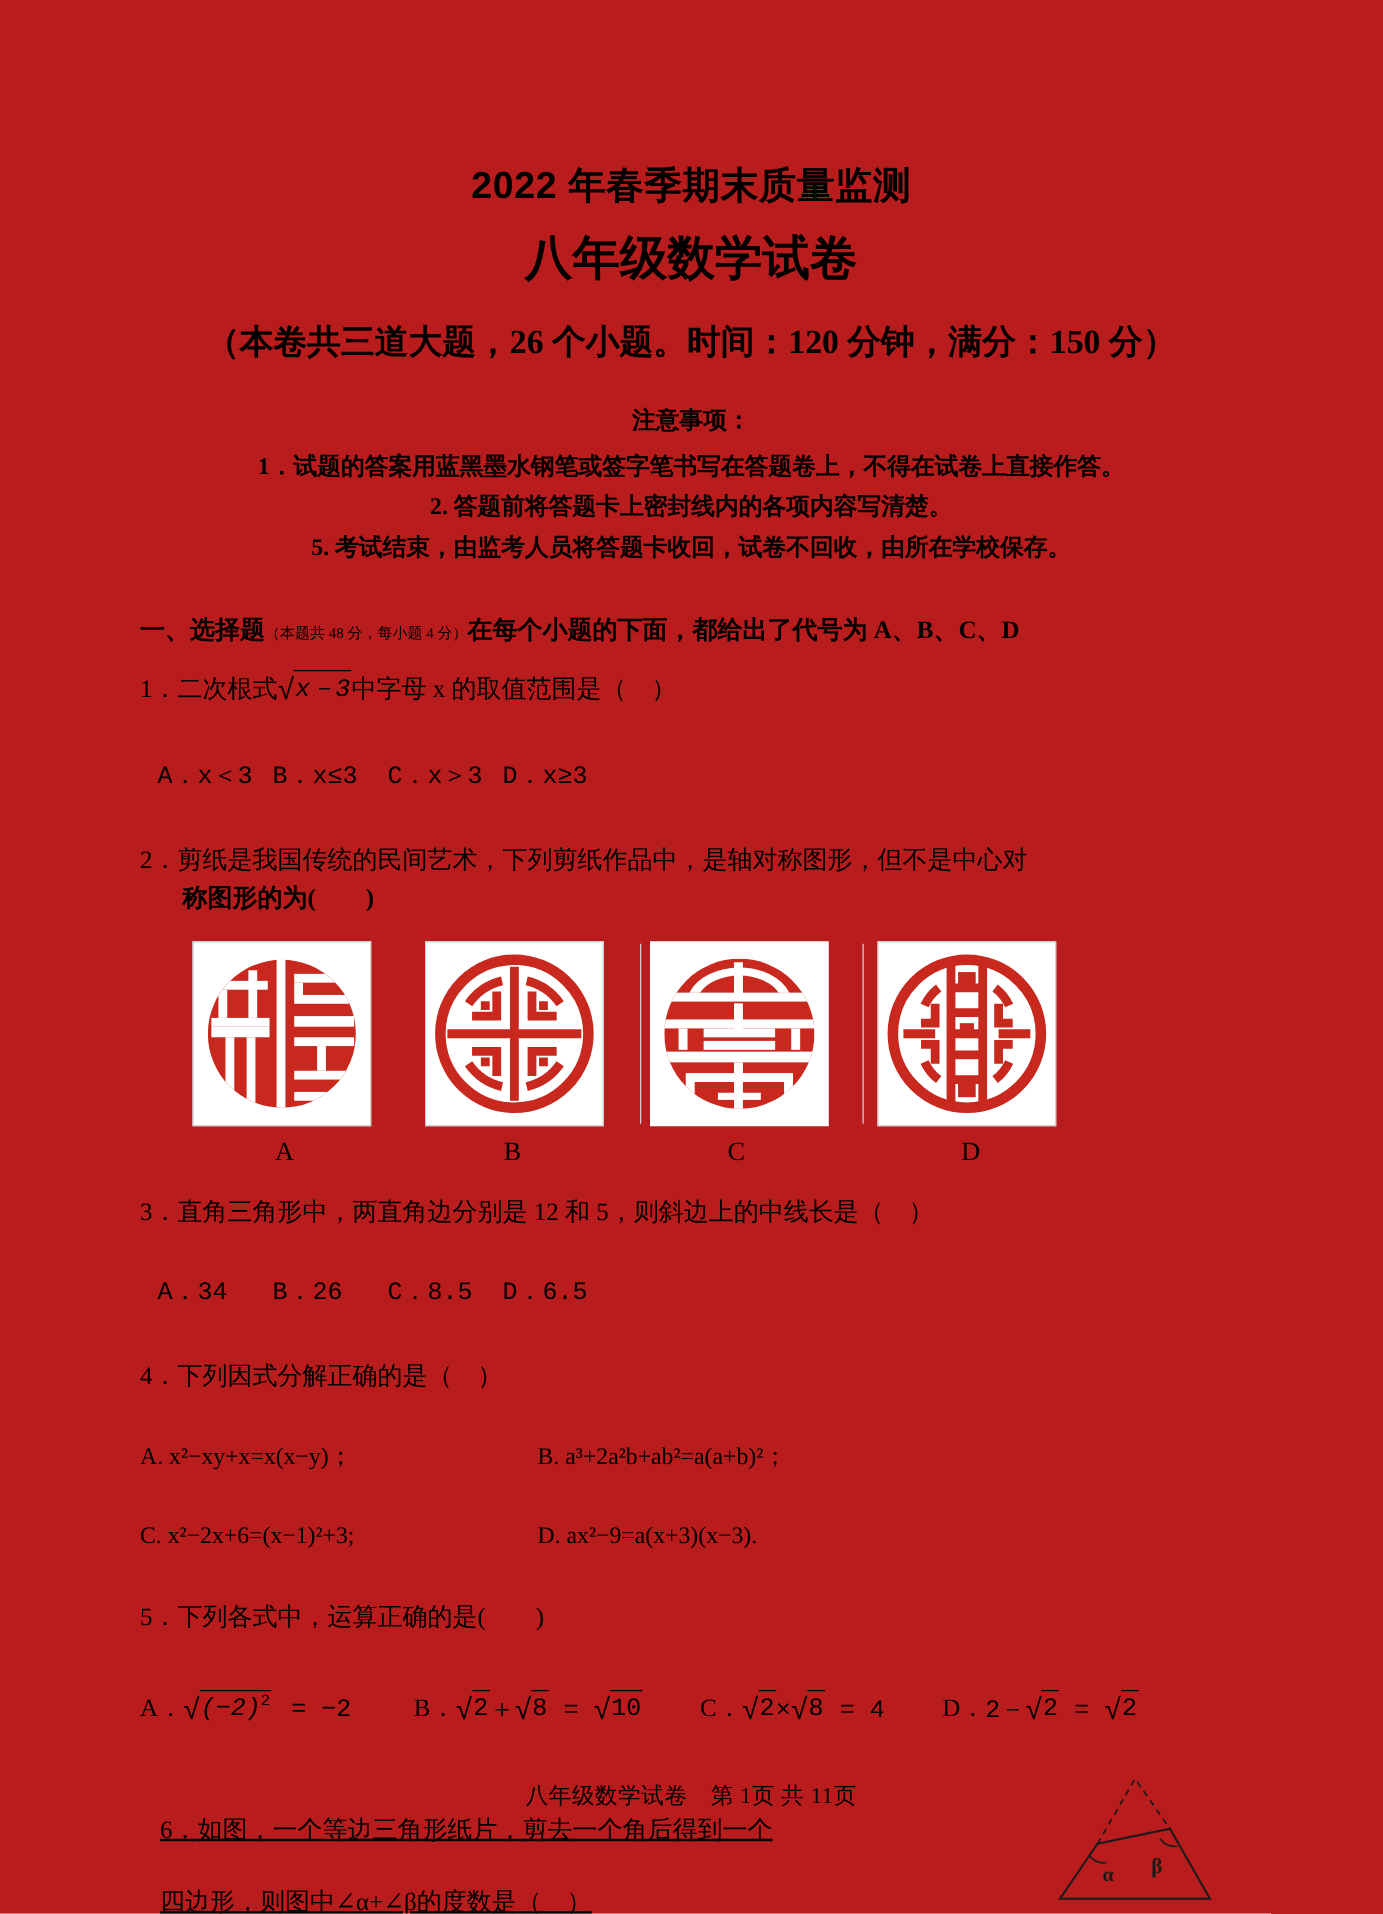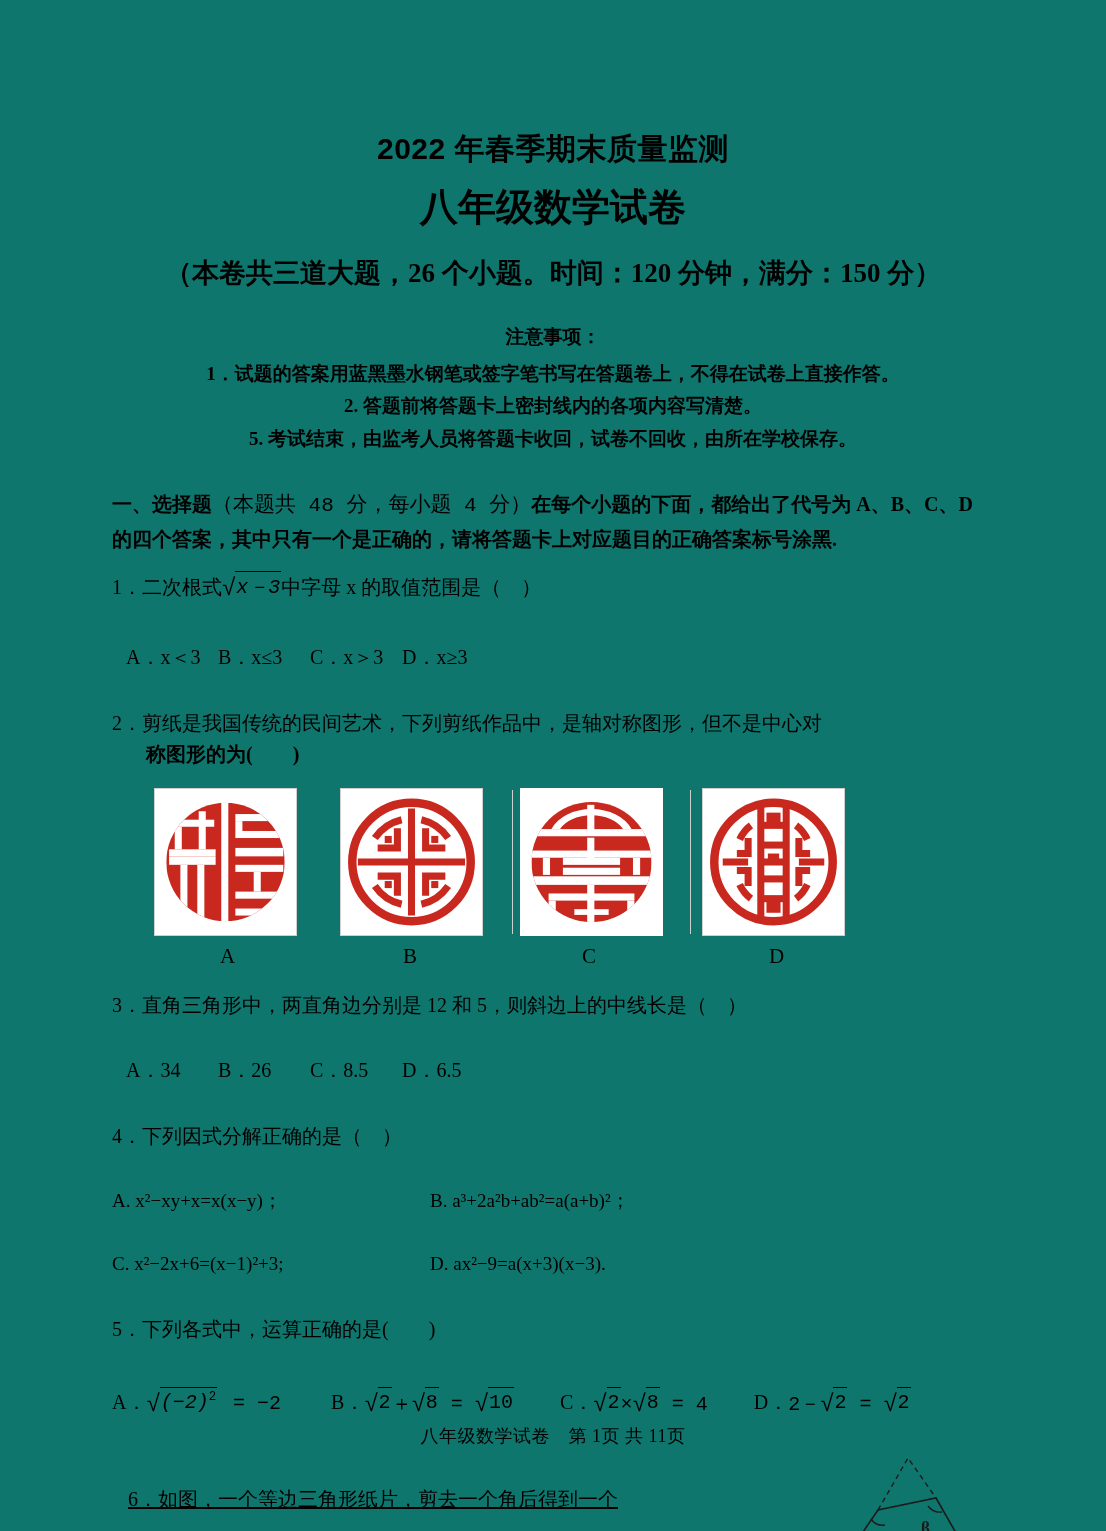--- a/index.html
+++ b/index.html
@@ -9,21 +9,21 @@
   }
   body {
     font-family: "Liberation Serif", "DejaVu Serif", serif;
     color: #000000;
   }
   .page {
     position: relative;
     width: 1106px;
     height: 1531px;
     margin: 0 auto;
-    background: #0f766e;
+    background: #b91c1c;
     overflow: hidden;
   }
   .content {
     position: absolute;
     left: 112px;
     top: 0;
     width: 882px;
     height: 1531px;
   }
 
@@ -79,36 +79,37 @@
   .section-wrap {
     padding-top: 32px;
   }
   .section-head {
     font-size: 20px;
     line-height: 1.62;
     margin: 0;
     text-align: justify;
   }
   .section-head b { font-weight: bold; }
-  .section-small { font-size: 21px; font-family: Liberation Mono, monospace; }
+  .section-small { font-size: 12px; }
 
   
   .q {
     font-size: 20px;
     line-height: 1.55;
     margin: 0;
   }
   .q-stem { padding-top: 16px; }
   .q-stem2 { padding-left: 34px; font-weight: bold; }
   .opts {
     font-size: 20px;
     line-height: 1.5;
     padding-top: 14px;
     padding-left: 14px;
     white-space: nowrap;
+    font-family: Liberation Mono, monospace;
   }
   .opts .op { display: inline-block; }
   .sp-a { width: 92px; }
   .sp-b { width: 92px; }
   .sp-c { width: 92px; }
 
   .opts-formula {
     font-size: 19px;
     line-height: 1.5;
     padding-top: 16px;
@@ -225,21 +226,21 @@
     <p class="title-meta">（本卷共三道大题，26 个小题。时间：120 分钟，满分：150 分）</p>
 
     <div class="notice-wrap">
       <p class="notice-head">注意事项：</p>
       <p class="notice-line">1．试题的答案用蓝黑墨水钢笔或签字笔书写在答题卷上，不得在试卷上直接作答。</p>
       <p class="notice-line">2. 答题前将答题卡上密封线内的各项内容写清楚。</p>
       <p class="notice-line">5. 考试结束，由监考人员将答题卡收回，试卷不回收，由所在学校保存。</p>
     </div>
 
     <div class="section-wrap">
-      <p class="section-head"><b><span>一、</span><span>选择题</span></b><span class="section-small">（本题共 48 分，每小题 4 分）</span><b><span>在每个小题的下面，都给出了代号为 A、B、C、D</span></b><br><b><span>的四个答案，其中只有一个是正确的，请将答题卡上对应题目的正确答案标号涂黑.</span></b></p>
+      <p class="section-head"><b><span>一、</span><span>选择题</span></b><span class="section-small">（本题共 48 分，每小题 4 分）</span><b><span>在每个小题的下面，都给出了代号为 A、B、C、D</span></b><br></p>
     </div>
 
     <div>
       <p class="q q-stem"><span>1．</span><span>二次根式</span><span class="rad"><span class="sign">√</span><span class="bar">x－3</span></span><span>中字母 x 的取值范围是（　）</span></p>
       <p class="opts"><span class="op sp-a">A．x＜3</span><span class="op sp-b">B．x≤3</span><span class="op sp-c">C．x＞3</span><span class="op">D．x≥3</span></p>
     </div>
 
     <div>
       <p class="q q-stem"><span>2．</span><span>剪纸是我国传统的民间艺术，下列剪纸作品中，是轴对称图形，但不是中心对</span></p>
       <p class="q q-stem2">称图形的为(　　)</p>

